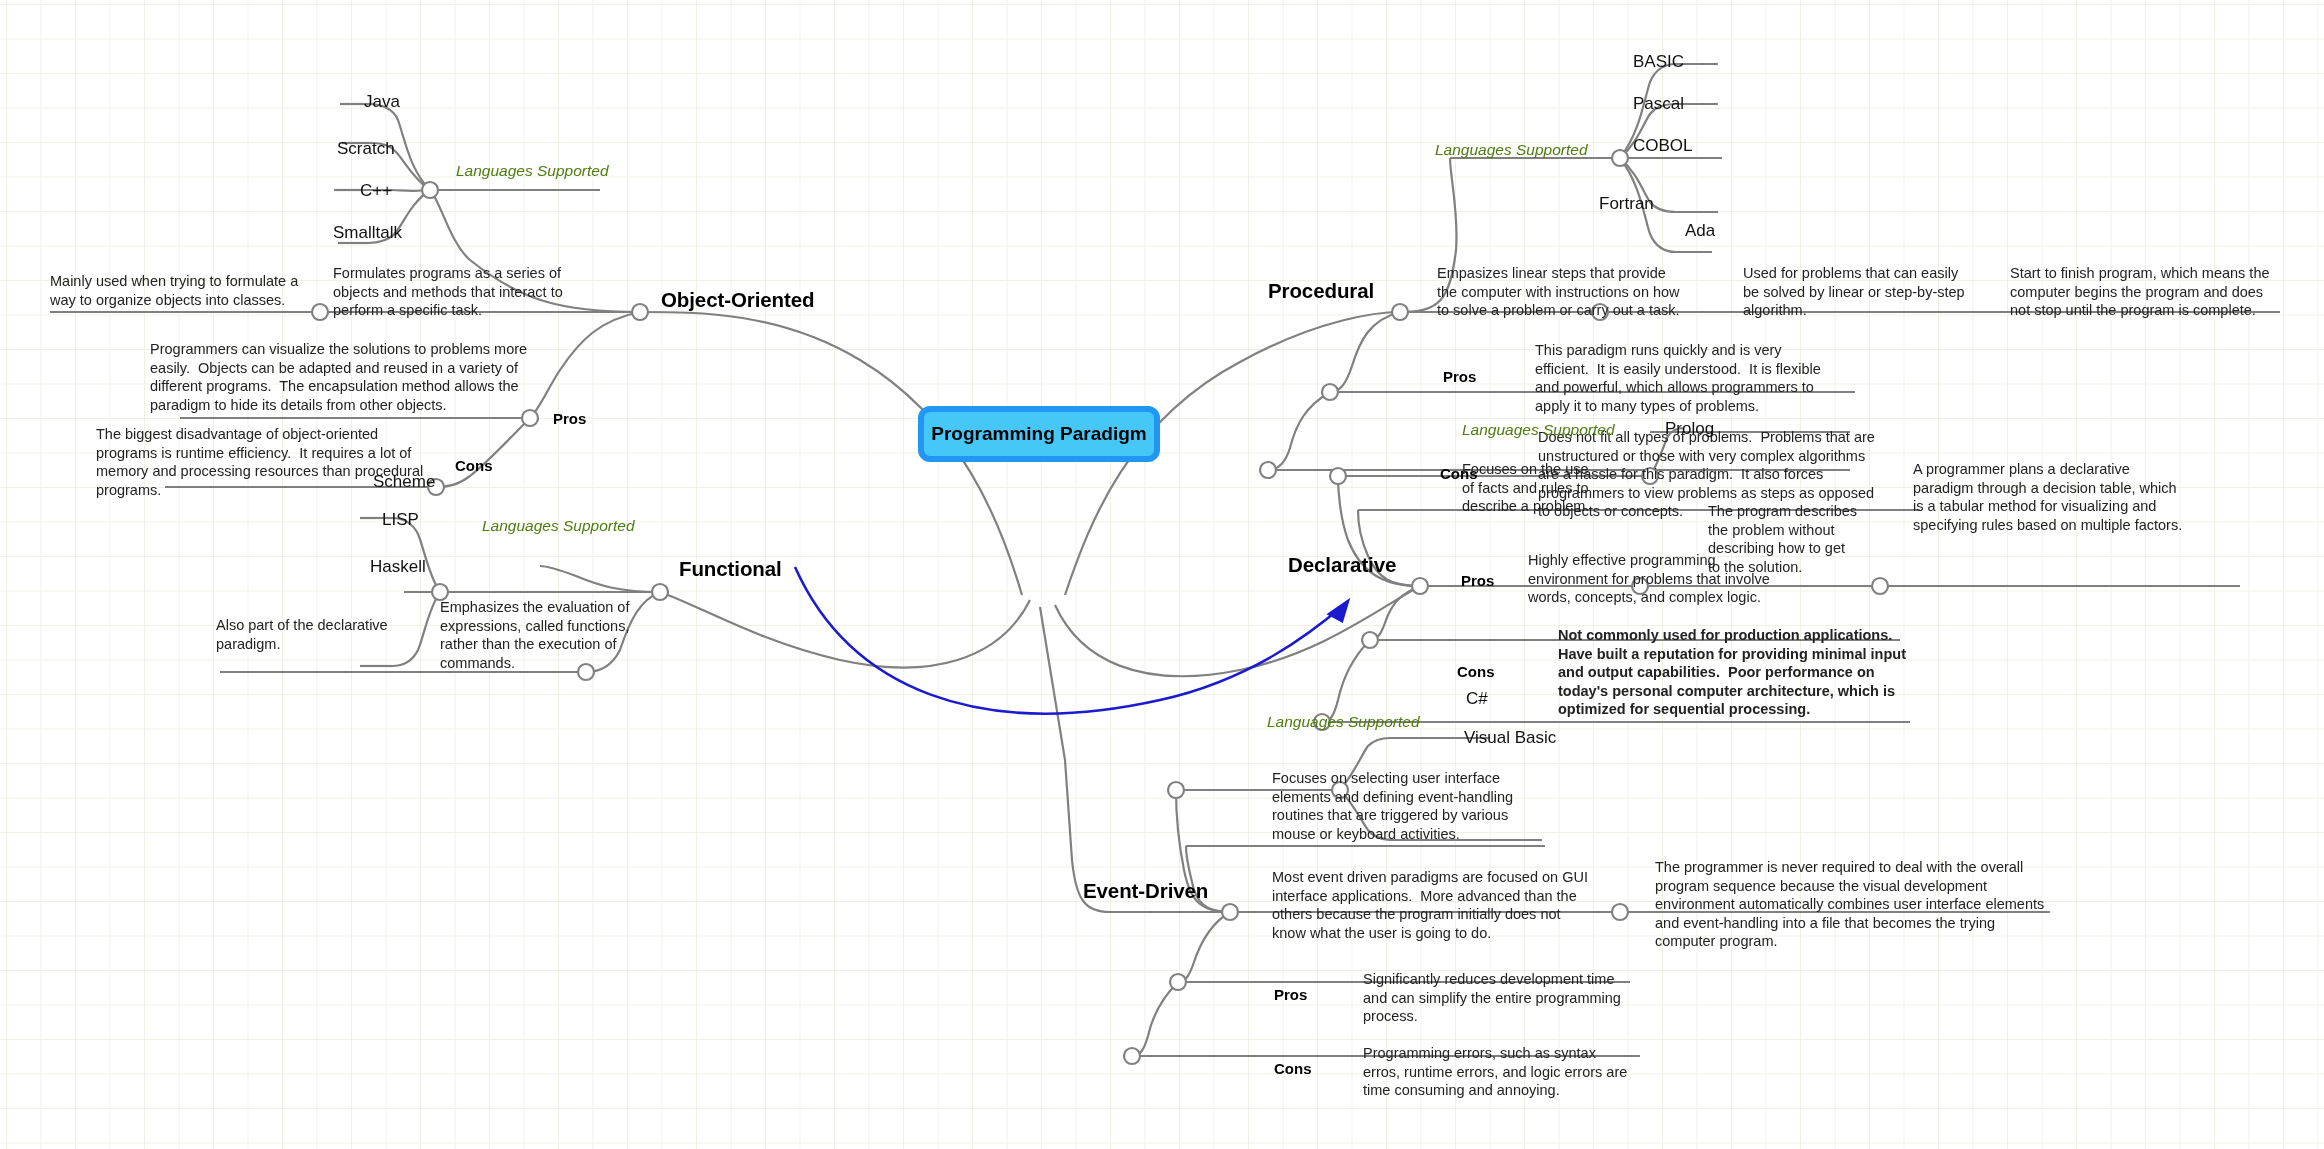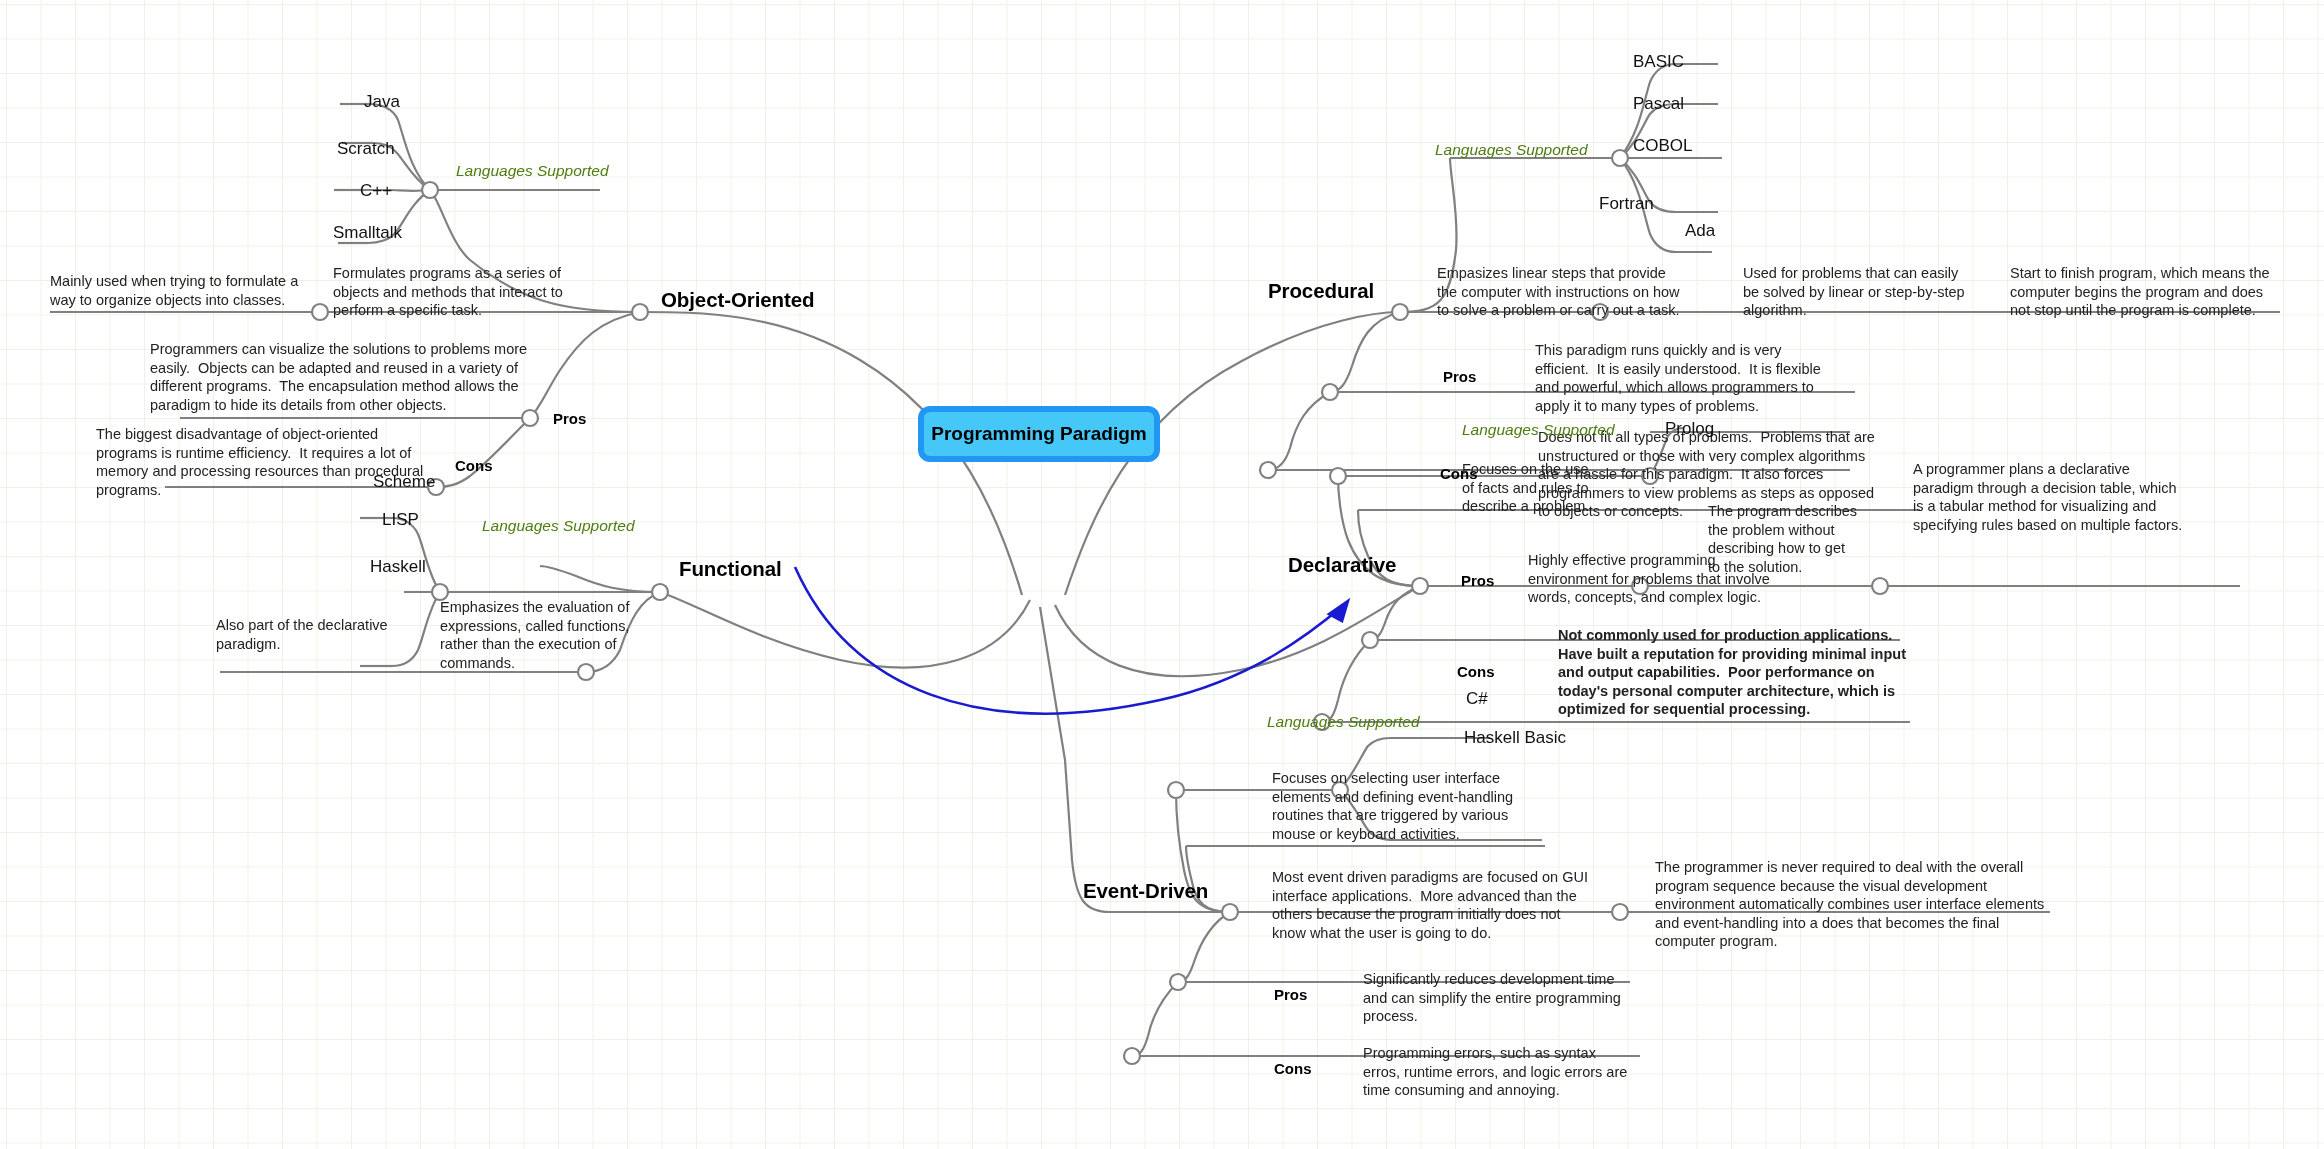--- a/index.html
+++ b/index.html
@@ -251,23 +251,23 @@
 <div class="lbl para" style="left:1913px;top:460px;width:270px;">A programmer plans a declarative paradigm through a decision table, which is a tabular method for visualizing and specifying rules based on multiple factors.</div>
 
 <div class="lbl pc" style="left:1461px;top:571px;">Pros</div>
 <div class="lbl para" style="left:1528px;top:551px;width:270px;">Highly effective programming environment for problems that involve words, concepts, and complex logic.</div>
 
 <div class="lbl pc" style="left:1457px;top:662px;">Cons</div>
 <div class="lbl para" style="left:1558px;top:626px;width:350px;font-weight:bold;">Not commonly used for production applications.  Have built a reputation for providing minimal input and output capabilities.  Poor performance on today's personal computer architecture, which is optimized for sequential processing.</div>
 
 <div class="lbl langhdr" style="left:1267px;top:712px;">Languages Supported</div>
 <div class="lbl lang" style="left:1466px;top:688px;">C#</div>
-<div class="lbl lang" style="left:1464px;top:727px;">Haskell Basic</div>
+<div class="lbl lang" style="left:1464px;top:727px;">Visual Basic</div>
 
 <div class="lbl para" style="left:1272px;top:769px;width:272px;">Focuses on selecting user interface elements and defining event-handling routines that are triggered by various mouse or keyboard activities.</div>
 <div class="lbl para" style="left:1272px;top:868px;width:320px;">Most event driven paradigms are focused on GUI interface applications.  More advanced than the others because the program initially does not know what the user is going to do.</div>
-<div class="lbl para" style="left:1655px;top:858px;width:395px;">The programmer is never required to deal with the overall program sequence because the visual development environment automatically combines user interface elements and event-handling into a does that becomes the final computer program.</div>
+<div class="lbl para" style="left:1655px;top:858px;width:395px;">The programmer is never required to deal with the overall program sequence because the visual development environment automatically combines user interface elements and event-handling into a file that becomes the trying computer program.</div>
 
 <div class="lbl pc" style="left:1274px;top:985px;">Pros</div>
 <div class="lbl para" style="left:1363px;top:970px;width:270px;">Significantly reduces development time and can simplify the entire programming process.</div>
 
 <div class="lbl pc" style="left:1274px;top:1059px;">Cons</div>
 <div class="lbl para" style="left:1363px;top:1044px;width:270px;">Programming errors, such as syntax erros, runtime errors, and logic errors are time consuming and annoying.</div>
 
 </body></html>

